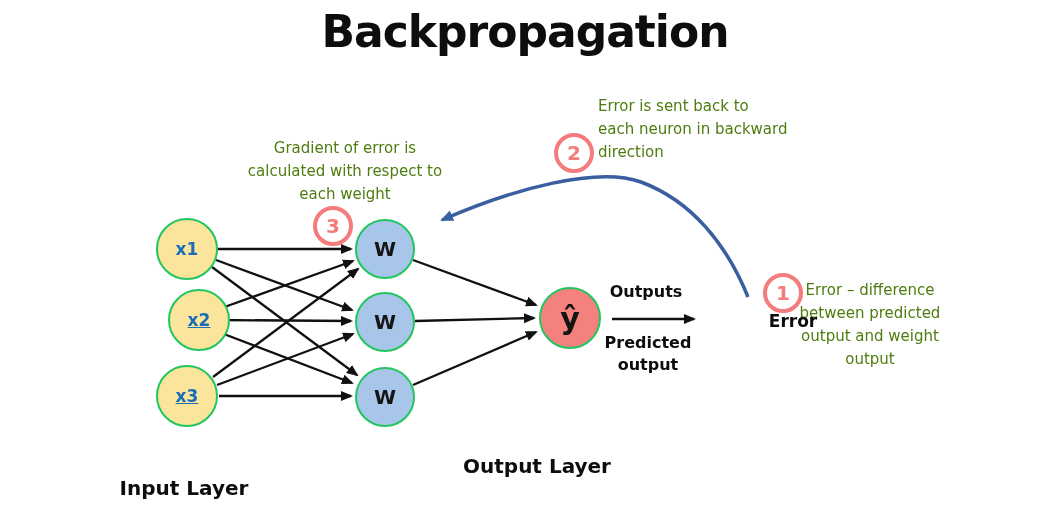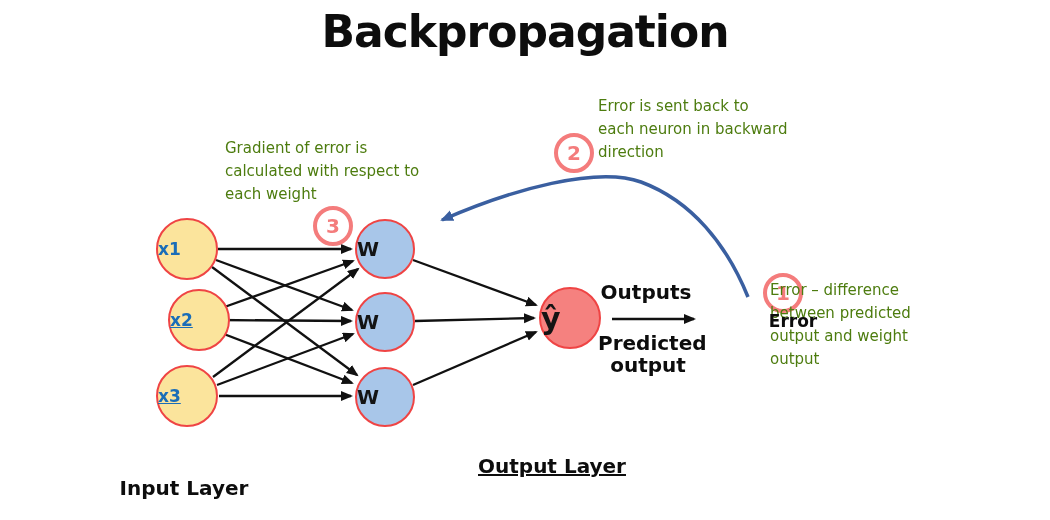--- a/index.html
+++ b/index.html
@@ -19,24 +19,25 @@
     text-align: center;
     font-size: 44px;
     font-weight: 800;
     letter-spacing: -1px;
     color: #0d0d0d;
   }
   svg.edges { position: absolute; left: 0; top: 0; }
 
   .node {
     position: absolute;
-    border: 2px solid #ef4444;
+    border: 2px solid #22c55e;
     border-radius: 50%;
     display: flex;
     align-items: center;
+    justify-content: center;
     box-sizing: border-box;
     font-weight: bold;
   }
   .node.input  { width: 62px; height: 62px; background: var(--input-node-fill, #fbe49c); color: var(--input-label-blue, #1a6db8); font-size: 17px; }
   .node.hidden { width: 60px; height: 60px; background: var(--hidden-node-fill, #a8c6e9); color: #141414; font-size: 20px; }
   .node.output { width: 62px; height: 62px; background: var(--output-node-fill, #f5817f); color: #141414; font-size: 30px; }
 
   .num-circle {
     position: absolute;
     width: 40px; height: 40px;
@@ -52,26 +53,26 @@
     font-size: 20px;
   }
 
   .note {
     position: absolute;
     font-size: 15px;
     line-height: 23px;
     white-space: pre-line;
     color: #4d7c0f;
   }
-  .note.center { }
+  .note.center { text-align: center; }
 
   .flow-label {
     position: absolute;
     font-weight: bold;
-    font-size: 20px;
+    font-size: 16px;
     text-align: center;
     white-space: pre-line;
     line-height: 22px;
     color: #0d0d0d;
   }
   .layer-label {
     position: absolute;
     width: 160px;
     text-align: center;
     font-weight: bold;
@@ -165,15 +166,15 @@
 between predicted
 output and weight
 output</div>
 
   <div class="flow-label" style="left:596px; top:281px; width:100px;">Outputs</div>
   <div class="flow-label" style="left:598px; top:332px; width:100px;">Predicted
 output</div>
   <div class="flow-label" style="left:719px; top:310px; width:64px; font-size:17px;margin-left:42px;">Error</div>
 
   <div class="layer-label" style="left:104px; top:476px;">Input Layer</div>
-  <div class="layer-label" style="left:472px; top:454px;text-decoration:underline;">Output Layer</div>
+  <div class="layer-label" style="left:457px; top:454px;">Output Layer</div>
 
 </div>
 
 </body></html>

